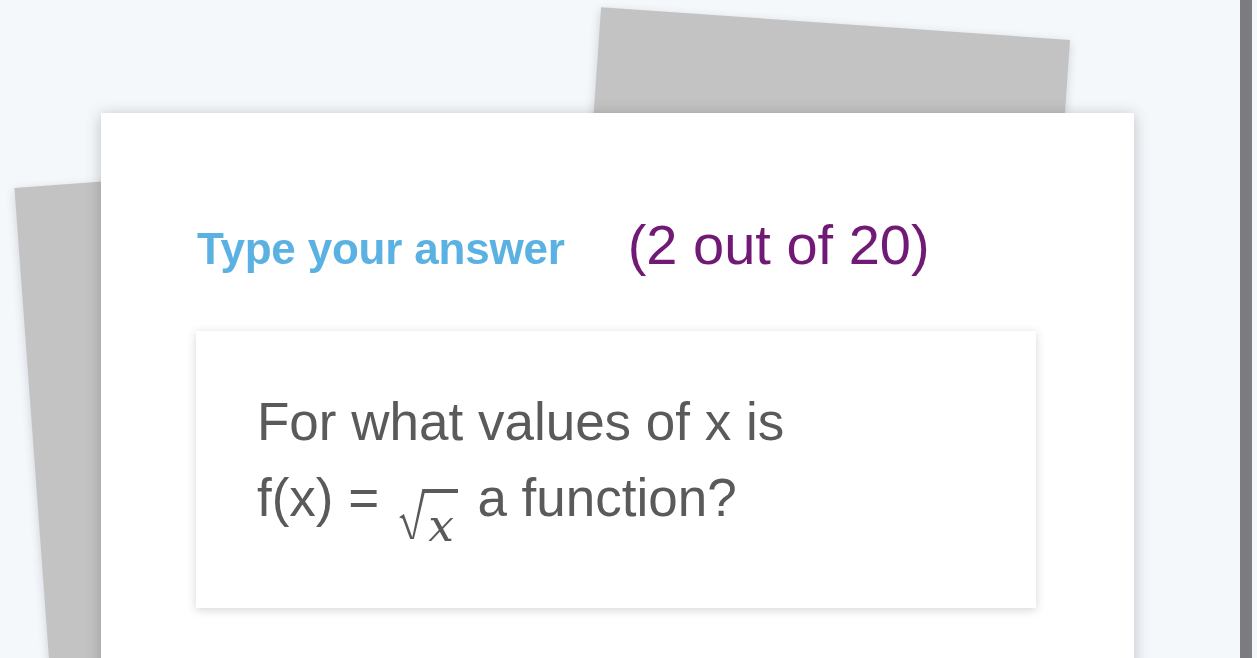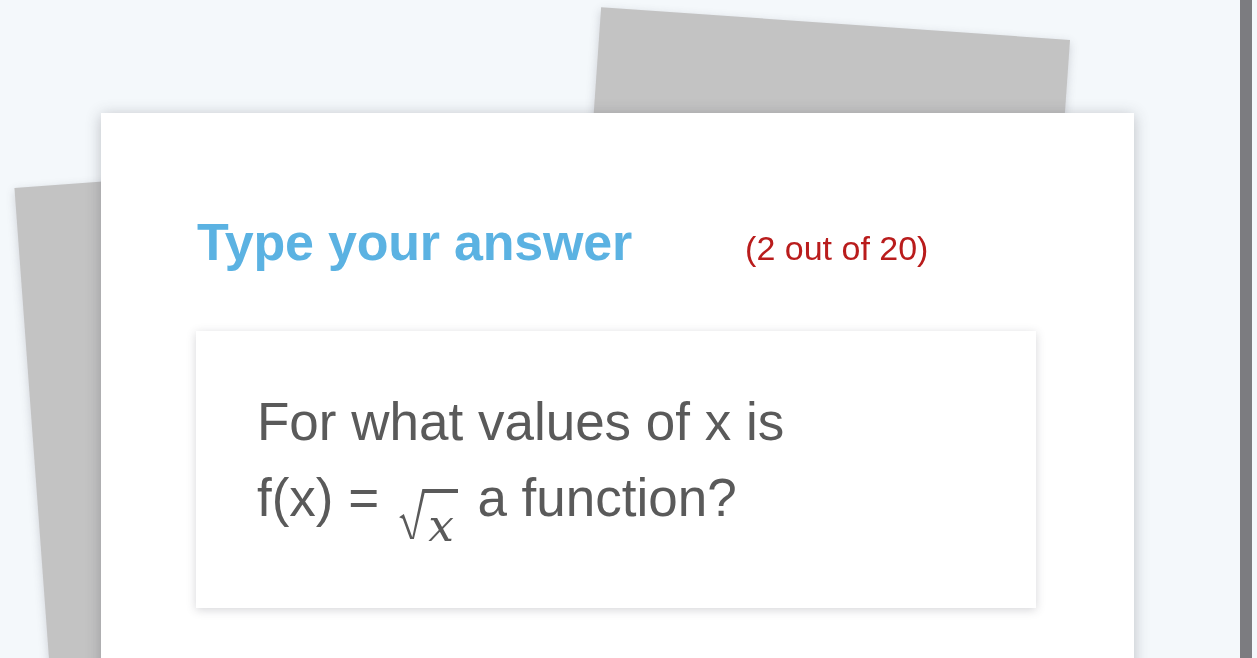--- a/index.html
+++ b/index.html
@@ -73,31 +73,31 @@
     position: absolute;
     left: 96px;
     top: 99px;
     right: 70px;
     height: 62px;
     display: flex;
     align-items: baseline;
   }
   .header-title {
     color: #5bb2e2;
-    font-size: 52px;
+    font-size: 44px;
     font-weight: bold;
     letter-spacing: -0.2px;
     white-space: nowrap;
   }
   .header-progress {
-    color: #b91c1c;
-    font-size: 34px;
+    color: #701a75;
+    font-size: 56px;
     font-weight: normal;
     white-space: nowrap;
-    margin-left: 113px;
+    margin-left: 63px;
   }
 
   
   .question-panel {
     position: absolute;
     left: 95px;
     top: 218px;
     width: 840px;
     height: 277px;
     background: #ffffff;

